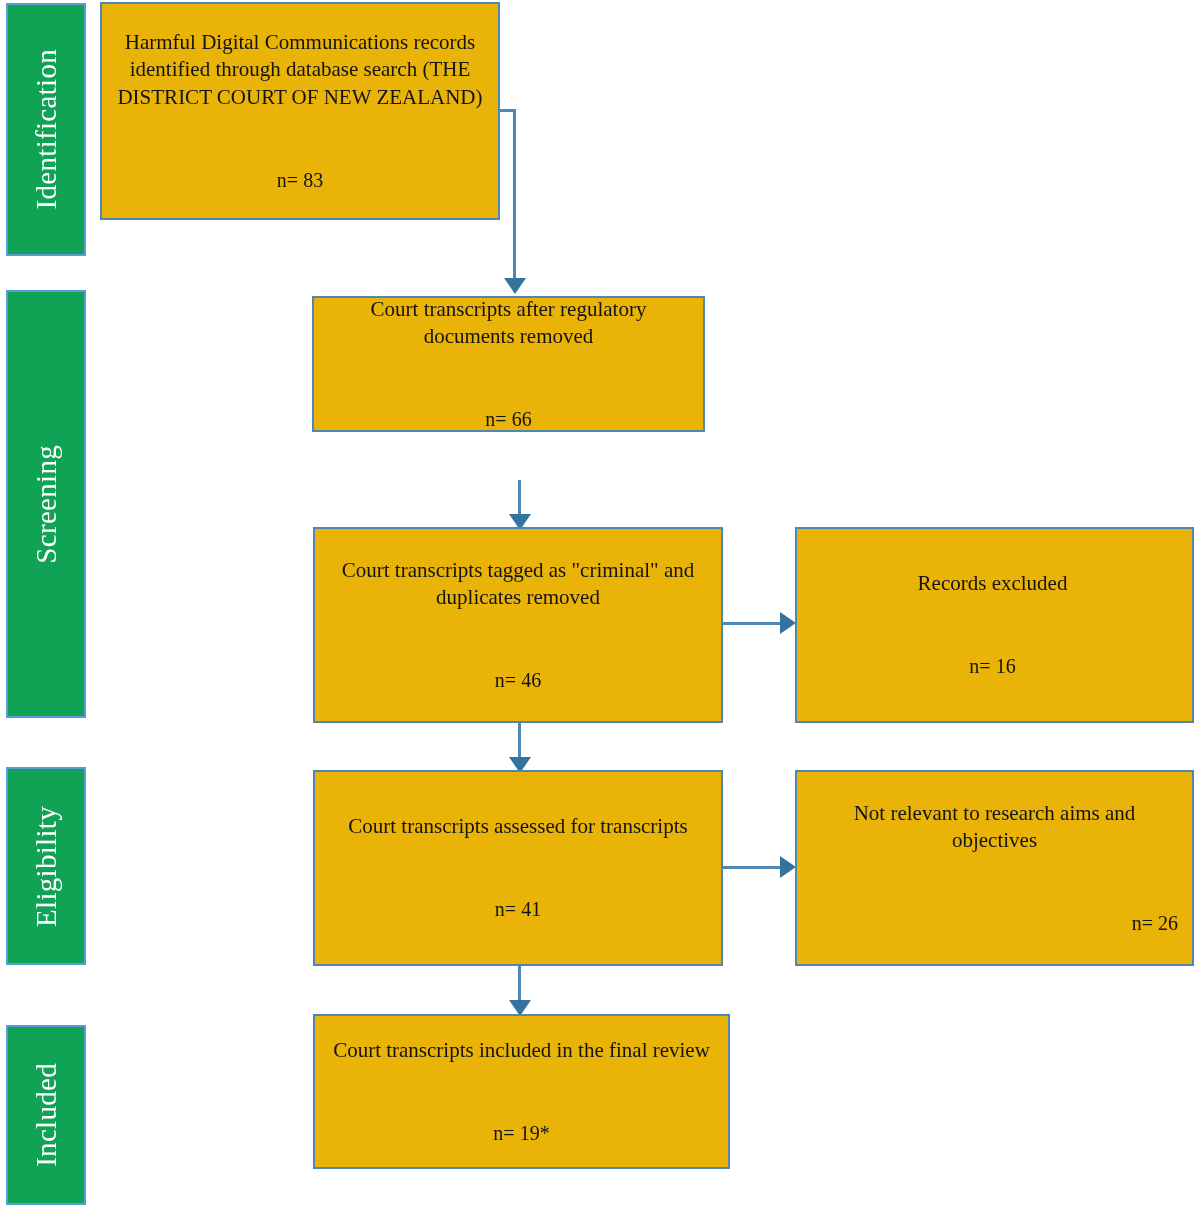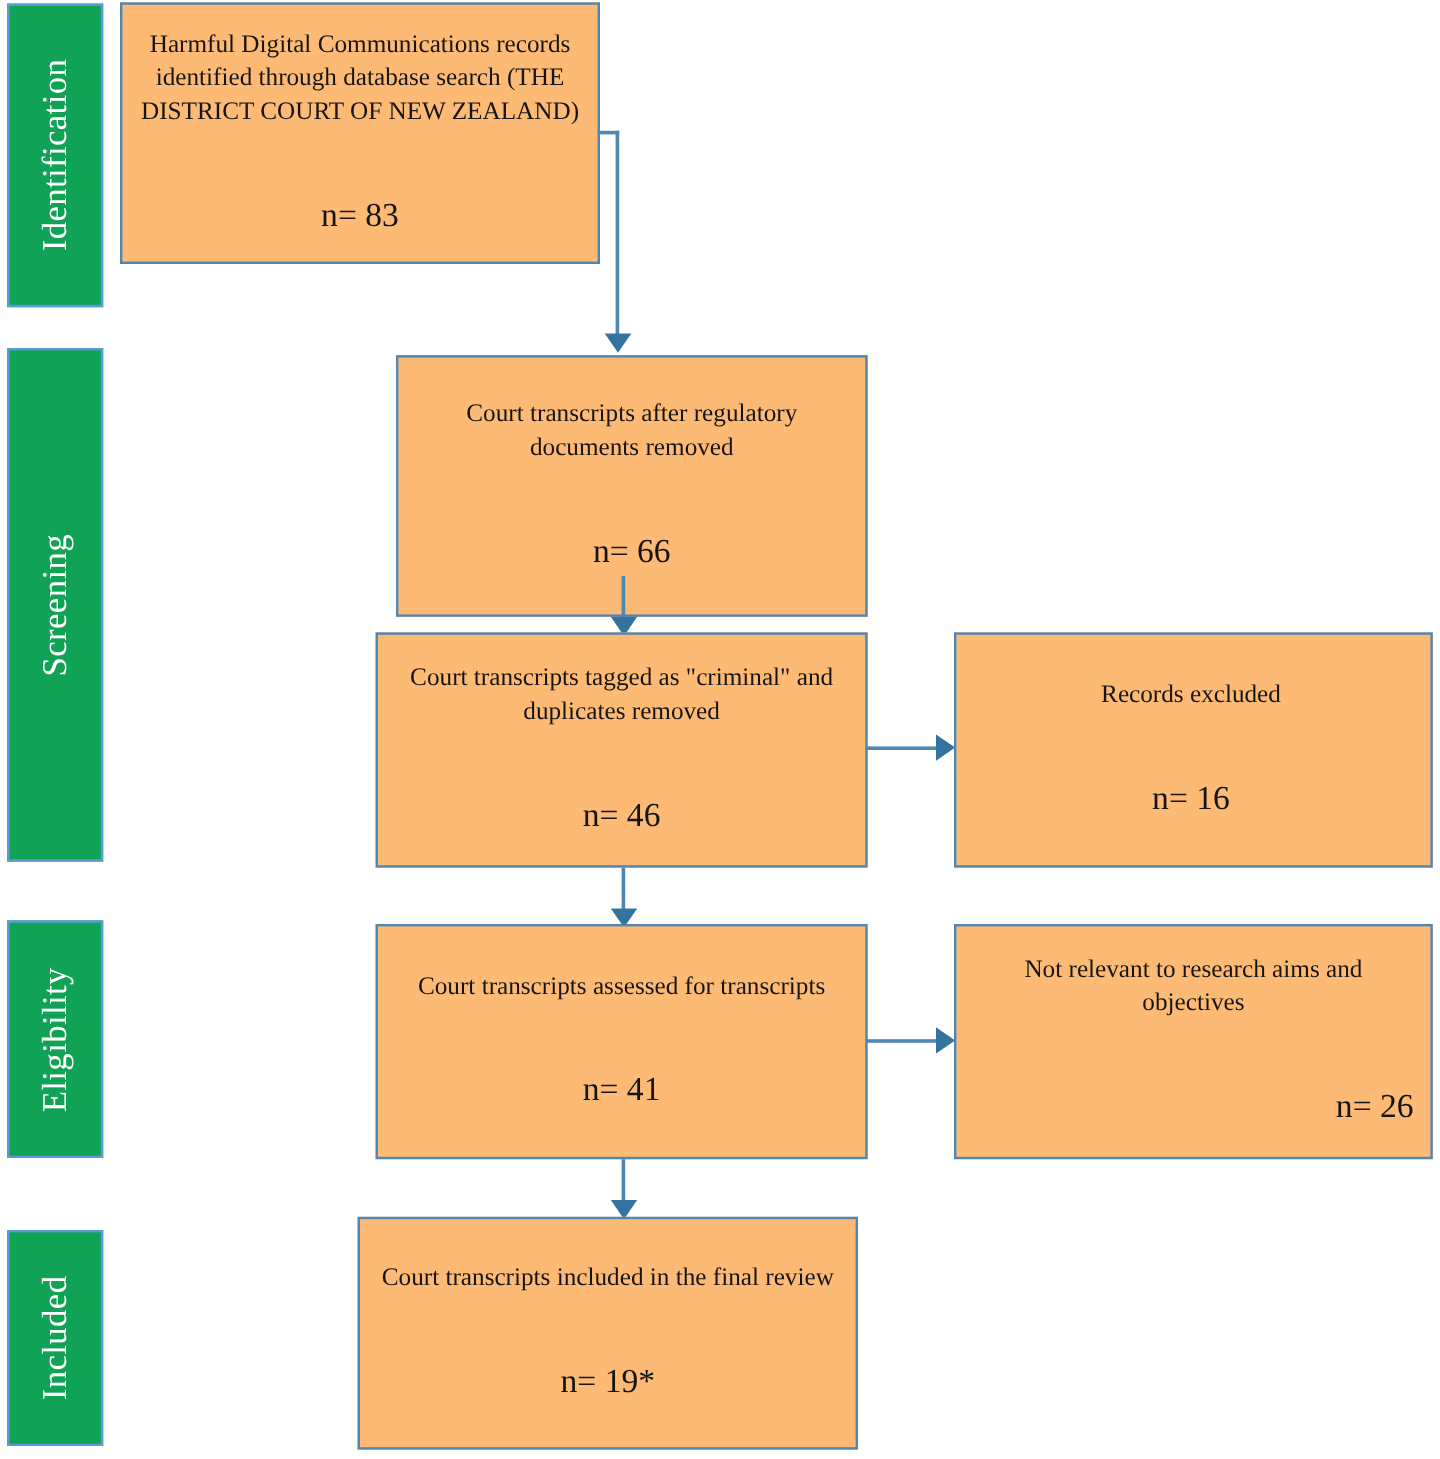--- a/index.html
+++ b/index.html
@@ -36,39 +36,39 @@
     letter-spacing: 0.3px;
     white-space: nowrap;
     writing-mode: vertical-rl;
     transform: rotate(180deg);
     font-family: "Liberation Serif", "DejaVu Serif", serif;
   }
 
   
   .node {
     position: absolute;
-    background: #fdba74;
+    background: #eab308;
     border: 2px solid #4f87b4;
     box-sizing: border-box;
     display: flex;
     flex-direction: column;
     align-items: center;
     justify-content: center;
     text-align: center;
     padding: 6px 14px;
     gap: 25px;
   }
   .node .node-text {
     font-size: 21px;
     line-height: 1.32;
     color: #141414;
     max-width: 100%;
   }
   .node .node-count {
-    font-size: 28px;
+    font-size: 20px;
     line-height: 1.32;
     color: #141414;
     margin-top: 30px;
   }
 
   
   .conn {
     position: absolute;
     background: #4f87b4;
   }
@@ -115,21 +115,21 @@
 
   <div class="node" style="left:100px; top:2px; width:400px; height:218px;">
     <div class="node-text">Harmful Digital Communications records identified through database search (THE DISTRICT COURT OF NEW ZEALAND)</div>
     <div class="node-count">n= 83</div>
   </div>
 
   <div class="conn conn-h" style="left:498px; top:109px; width:18px;"></div>
   <div class="conn conn-v" style="left:513px; top:109px; height:170px;"></div>
   <div class="arrow-down" style="left:504px; top:278px;"></div>
 
-  <div class="node" style="left:330px; top:296px; width:393px; height:218px;">
+  <div class="node" style="left:312px; top:296px; width:393px; height:136px;">
     <div class="node-text">Court transcripts after regulatory documents removed</div>
     <div class="node-count">n= 66</div>
   </div>
 
   <div class="conn conn-v" style="left:518px; top:480px; height:42px;"></div>
   <div class="arrow-down" style="left:509px; top:514px;"></div>
 
   <div class="node" style="left:313px; top:527px; width:410px; height:196px;">
     <div class="node-text">Court transcripts tagged as "criminal" and duplicates removed</div>
     <div class="node-count">n= 46</div>
@@ -155,18 +155,18 @@
   <div class="arrow-right" style="left:780px; top:856px;"></div>
 
   <div class="node" style="left:795px; top:770px; width:399px; height:196px;align-items:flex-end;">
     <div class="node-text">Not relevant to research aims and objectives</div>
     <div class="node-count">n= 26</div>
   </div>
 
   <div class="conn conn-v" style="left:518px; top:966px; height:42px;"></div>
   <div class="arrow-down" style="left:509px; top:1000px;"></div>
 
-  <div class="node" style="left:298px; top:1014px; width:417px; height:194px;">
+  <div class="node" style="left:313px; top:1014px; width:417px; height:155px;">
     <div class="node-text">Court transcripts included in the final review</div>
     <div class="node-count">n= 19*</div>
   </div>
 
 </div>
 
 </body></html>

